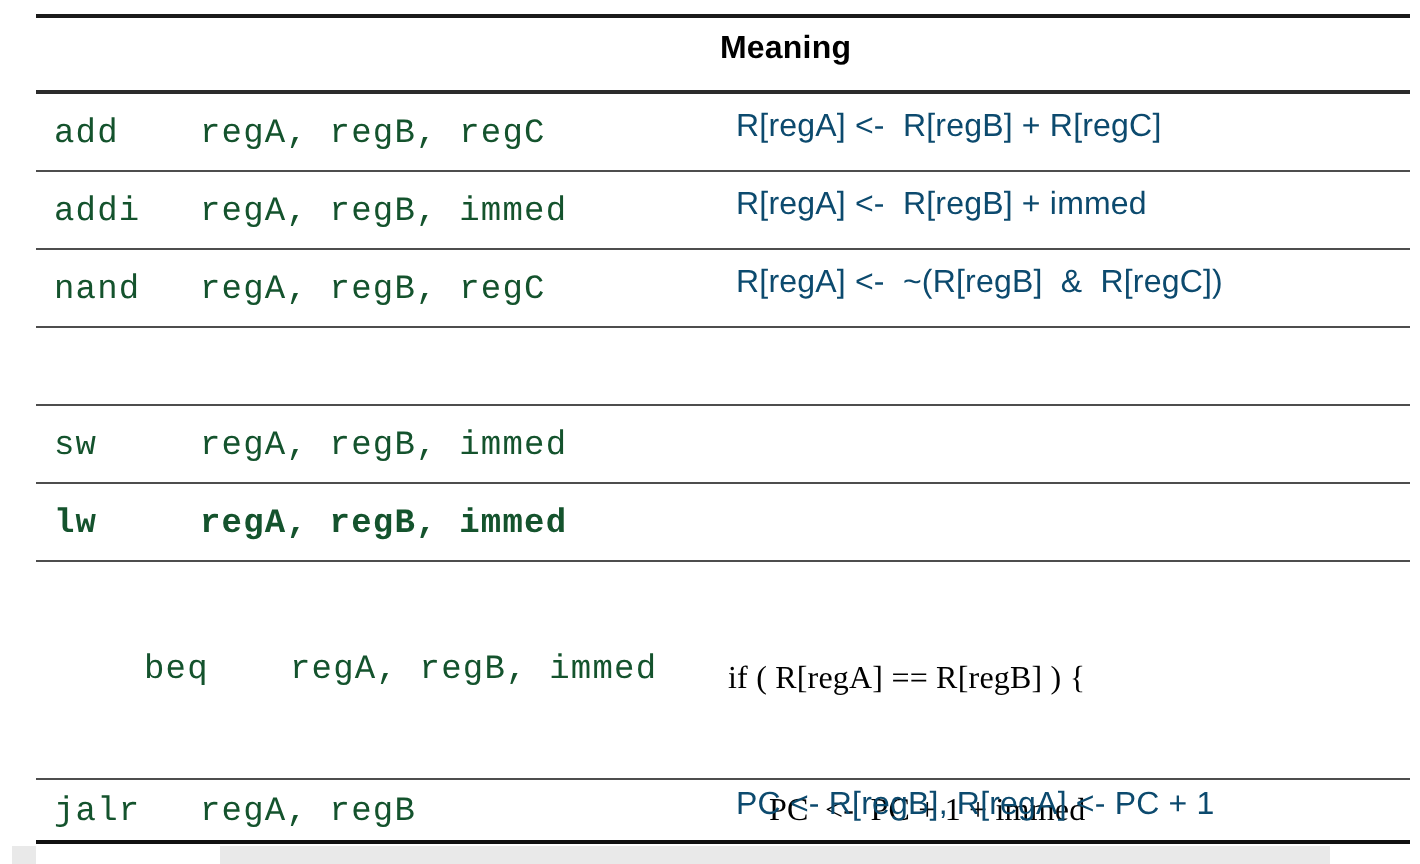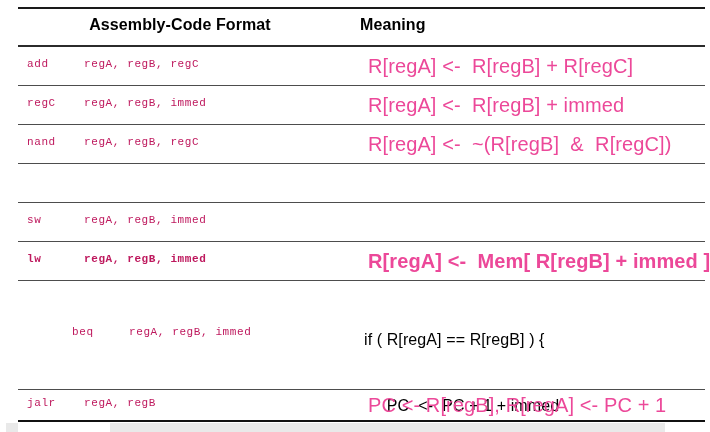--- a/index.html
+++ b/index.html
@@ -70,44 +70,44 @@
   .row.row2 { top: 125px; height: 38px; }
   .row.row3 { top: 164px; height: 38px; }
   .row.row4 { top: 203px; height: 38px; }
   .row.row5 { top: 242px; height: 38px; font-weight: bold; }
   .row.row6 { top: 281px; height: 108px; }
   .row.row7 { top: 390px; height: 30px; }
 
   .mnem, .ops {
     position: absolute;
     font-family: "Liberation Mono", "DejaVu Sans Mono", monospace;
-    font-size: 11px;
-    color: #be185d;
+    font-size: 17px;
+    color: #14532d;
     white-space: pre;
     letter-spacing: 0.6px;
   }
   .mnem { left: 27px; }
-  .ops  { left: 84px; text-align: center; }
+  .ops  { left: 100px; text-align: center; }
 
   
   .row0 .mnem, .row0 .ops,
   .row1 .mnem, .row1 .ops,
   .row2 .mnem, .row2 .ops,
   .row3 .mnem, .row3 .ops,
   .row4 .mnem, .row4 .ops,
   .row5 .mnem, .row5 .ops { top: 11px; }
   .row6 .mnem, .row6 .ops { top: 45px; margin-left: 45px; }
   .row7 .mnem, .row7 .ops { top: 7px; }
 
   .meaning {
     position: absolute;
     left: 368px;
     font-family: "Liberation Sans", sans-serif;
-    font-size: 20px;
-    color: #ec4899;
+    font-size: 16px;
+    color: #0c4a6e;
     white-space: pre;
     letter-spacing: 0.1px;
   }
   .row0 .meaning,
   .row1 .meaning,
   .row2 .meaning,
   .row3 .meaning,
   .row4 .meaning,
   .row5 .meaning { top: 8px; }
   .row7 .meaning { top: 4px; }
@@ -116,21 +116,21 @@
     position: absolute;
     left: 364px;
     top: 4px;
     font-family: "Liberation Sans", sans-serif;
     font-size: 16px;
     line-height: 22px;
     color: #000000;
     white-space: pre;
     letter-spacing: 0.1px;
   }
-  .meaning-block .ln { display: block; }
+  .meaning-block .ln { display: block; font-family: Liberation Serif, serif; }
 
   
   .bottom-strip {
     position: absolute;
     left: 0;
     top: 423px;
     width: 710px;
     height: 9px;
     background: #ffffff;
   }
@@ -152,51 +152,49 @@
   <div class="rule under-header"></div>
   <div class="rule r1"></div>
   <div class="rule r2"></div>
   <div class="rule r3"></div>
   <div class="rule r4"></div>
   <div class="rule r5"></div>
   <div class="rule r6"></div>
   <div class="rule r7"></div>
   <div class="rule bottom-edge"></div>
 
-  <div class="hdr hdr-asm">Assembly-Code Format</div>
   <div class="hdr hdr-mean">Meaning</div>
 
   <div class="row row0">
     <span class="mnem">add</span>
     <span class="ops">regA, regB, regC</span>
     <span class="meaning">R[regA] &lt;-  R[regB] + R[regC]</span>
   </div>
 
   <div class="row row1">
-    <span class="mnem">regC</span>
+    <span class="mnem">addi</span>
     <span class="ops">regA, regB, immed</span>
     <span class="meaning">R[regA] &lt;-  R[regB] + immed</span>
   </div>
 
   <div class="row row2">
     <span class="mnem">nand</span>
     <span class="ops">regA, regB, regC</span>
     <span class="meaning">R[regA] &lt;-  ~(R[regB]  &amp;  R[regC])</span>
   </div>
 
 
   <div class="row row4">
     <span class="mnem">sw</span>
     <span class="ops">regA, regB, immed</span>
   </div>
 
   <div class="row row5">
     <span class="mnem">lw</span>
     <span class="ops">regA, regB, immed</span>
-    <span class="meaning">R[regA] &lt;-  Mem[ R[regB] + immed ]</span>
   </div>
 
   <div class="row row6">
     <span class="mnem">beq</span>
     <span class="ops">regA, regB, immed</span>
     <div class="meaning-block">
       <span class="ln">if ( R[regA] == R[regB] ) {</span>
       <span class="ln">     PC  &lt;-  PC + 1 + immed</span>
       
       

